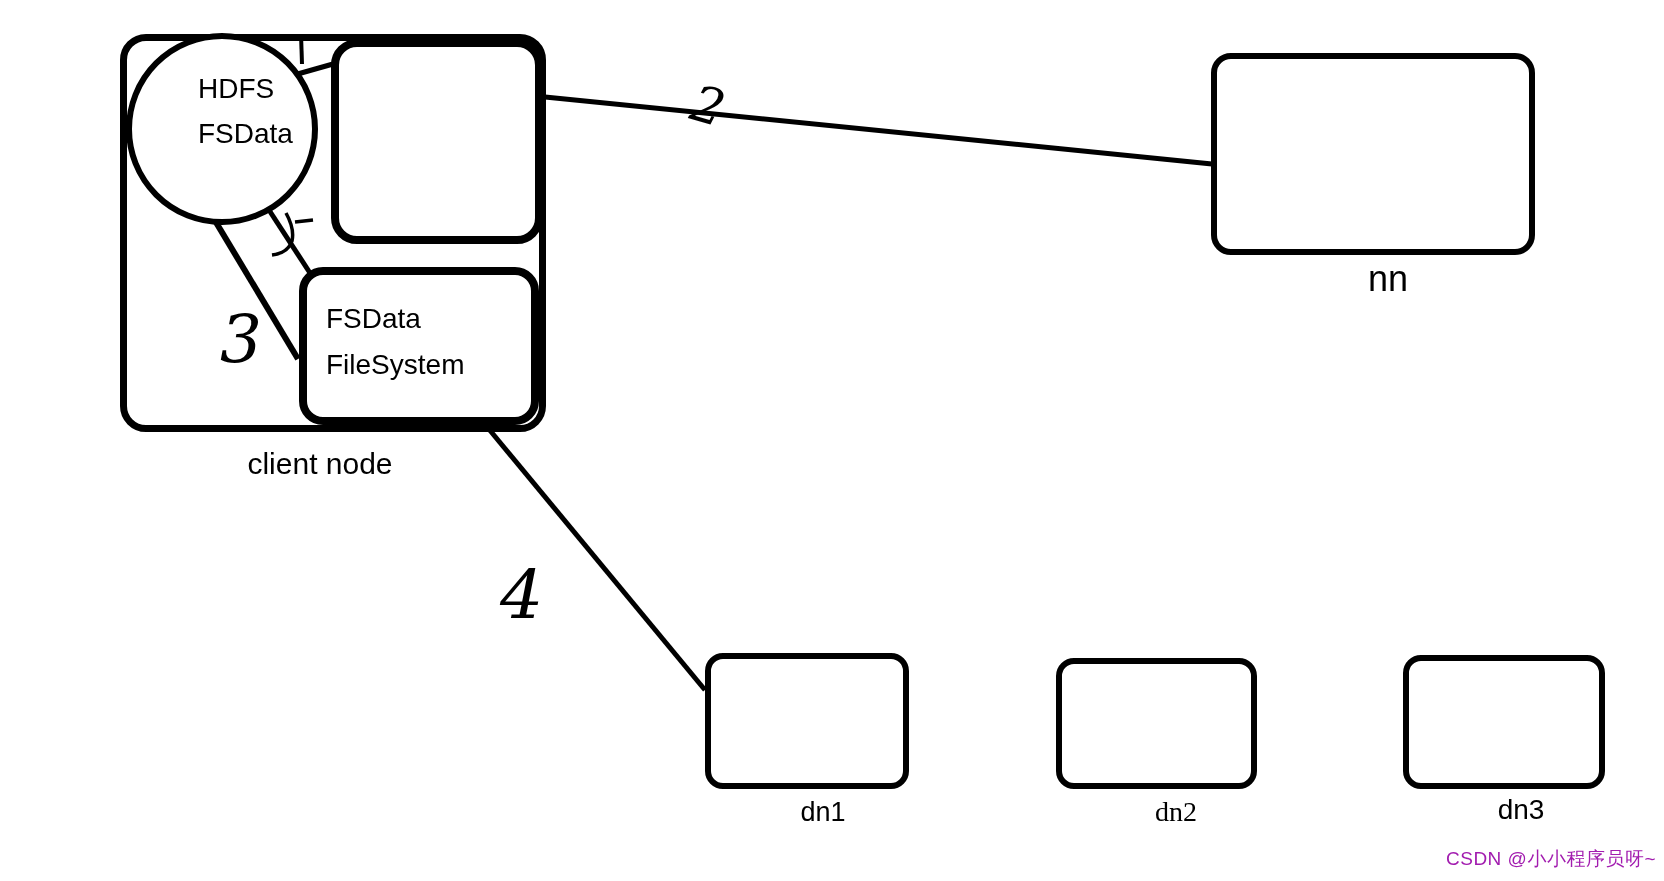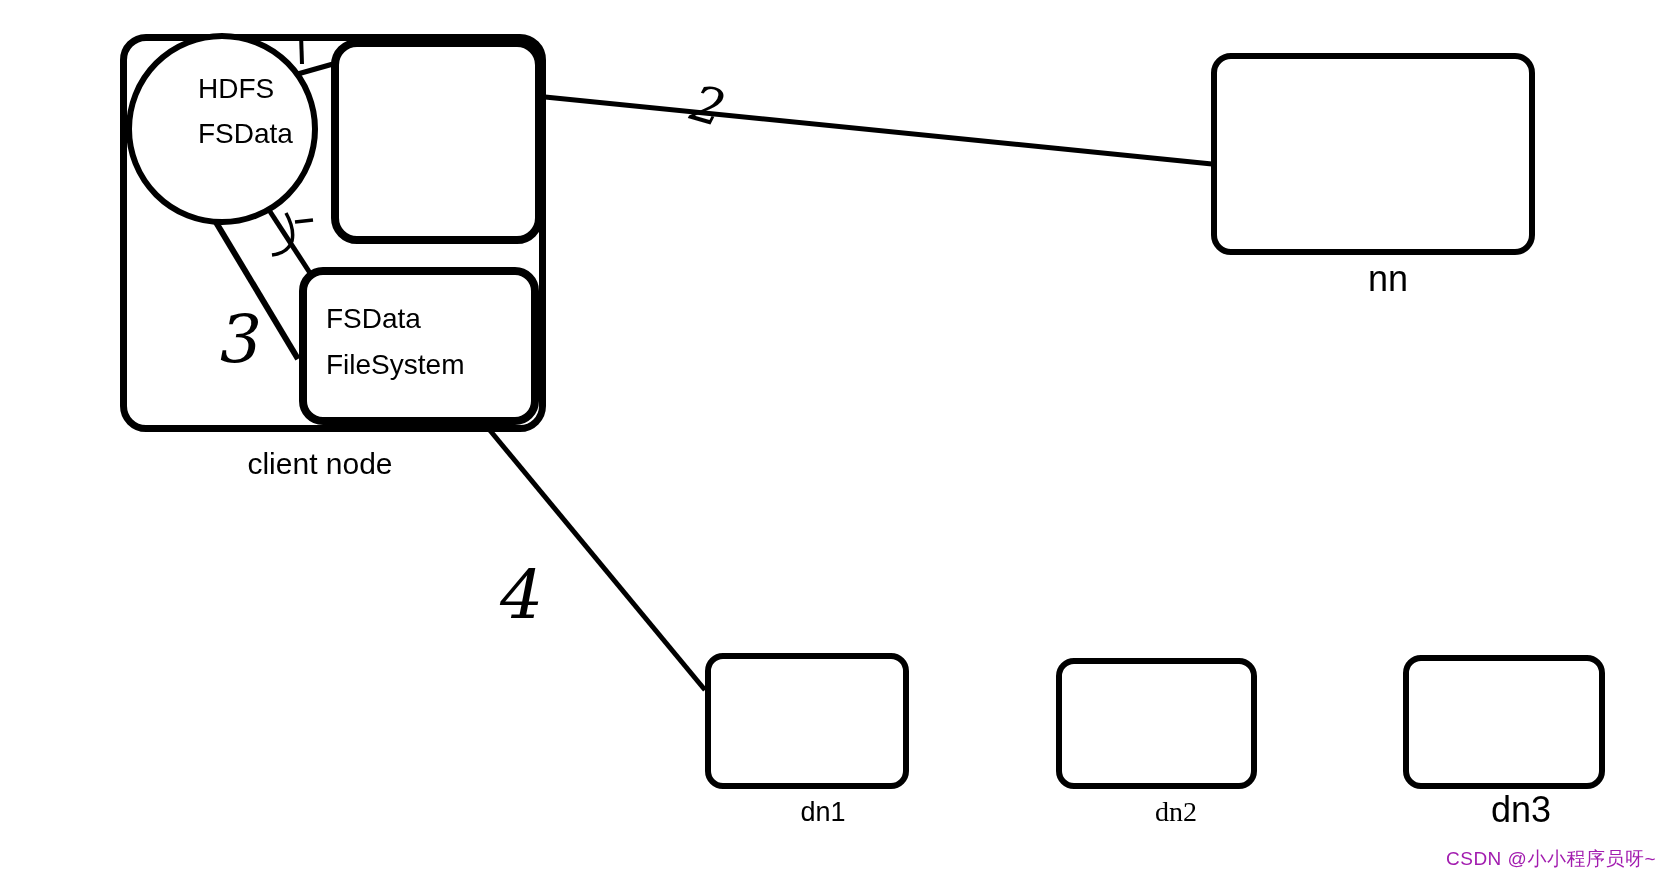--- a/index.html
+++ b/index.html
@@ -67,21 +67,21 @@
   .ext-label{
     position:absolute;z-index:4;
     font-size:29px;line-height:32px;
     transform:translateX(-50%);
     white-space:nowrap;
   }
   .client-node-label{left:320px;top:448px;font-size:30px;}
   .nn-label{left:1388px;top:263px;font-size:36px;}
   .dn1-label{left:823px;top:796px;font-size:27px;}
   .dn2-label{left:1176px;top:796px;font-size:28px;font-family:Liberation Serif, serif;}
-  .dn3-label{left:1521px;top:794px;font-size:36px;}
+  .dn3-label{left:1521px;top:794px;font-size:28px;}
 
   .watermark{
     position:absolute;z-index:5;
     right:8px;top:846px;
     font-size:19px;
     letter-spacing:0.5px;
     color:#a21caf;
     text-shadow:1px 1px 0 #ffffff;
     white-space:nowrap;
   }

